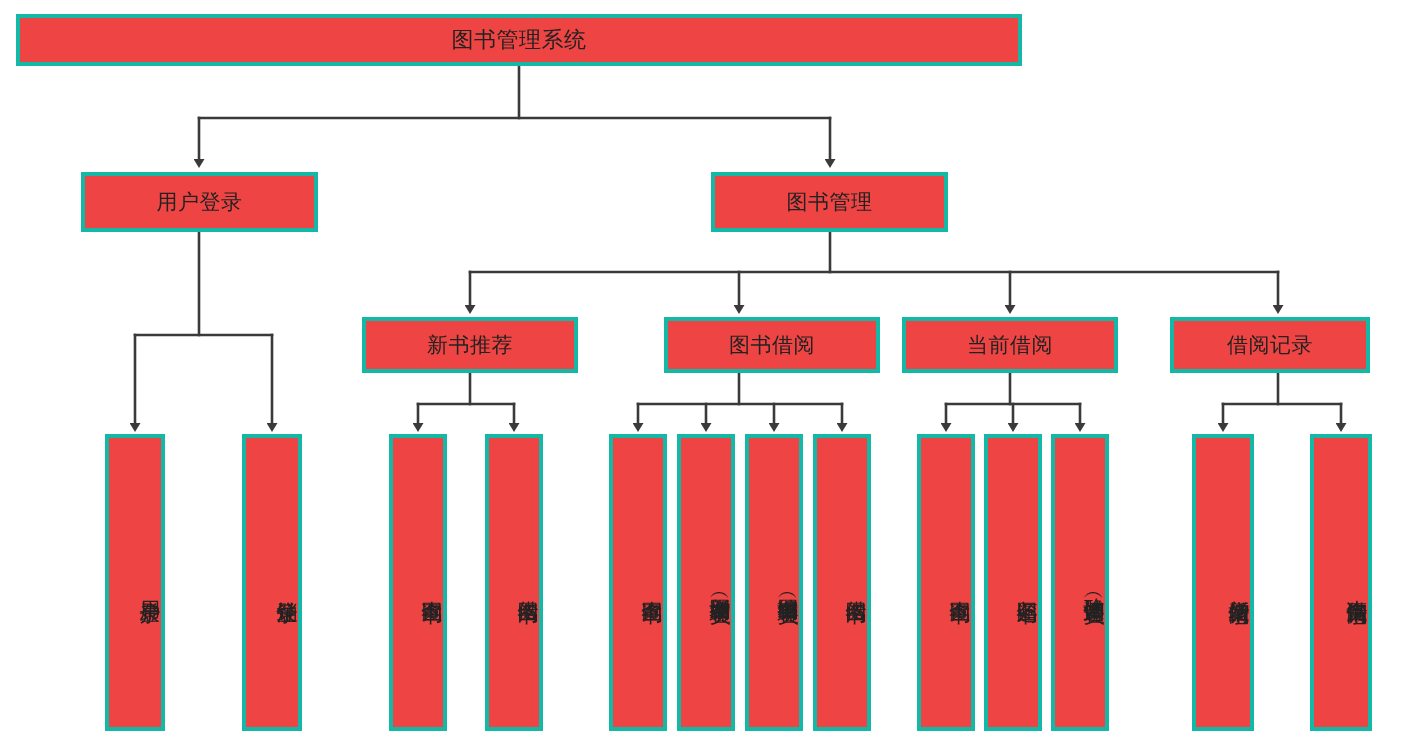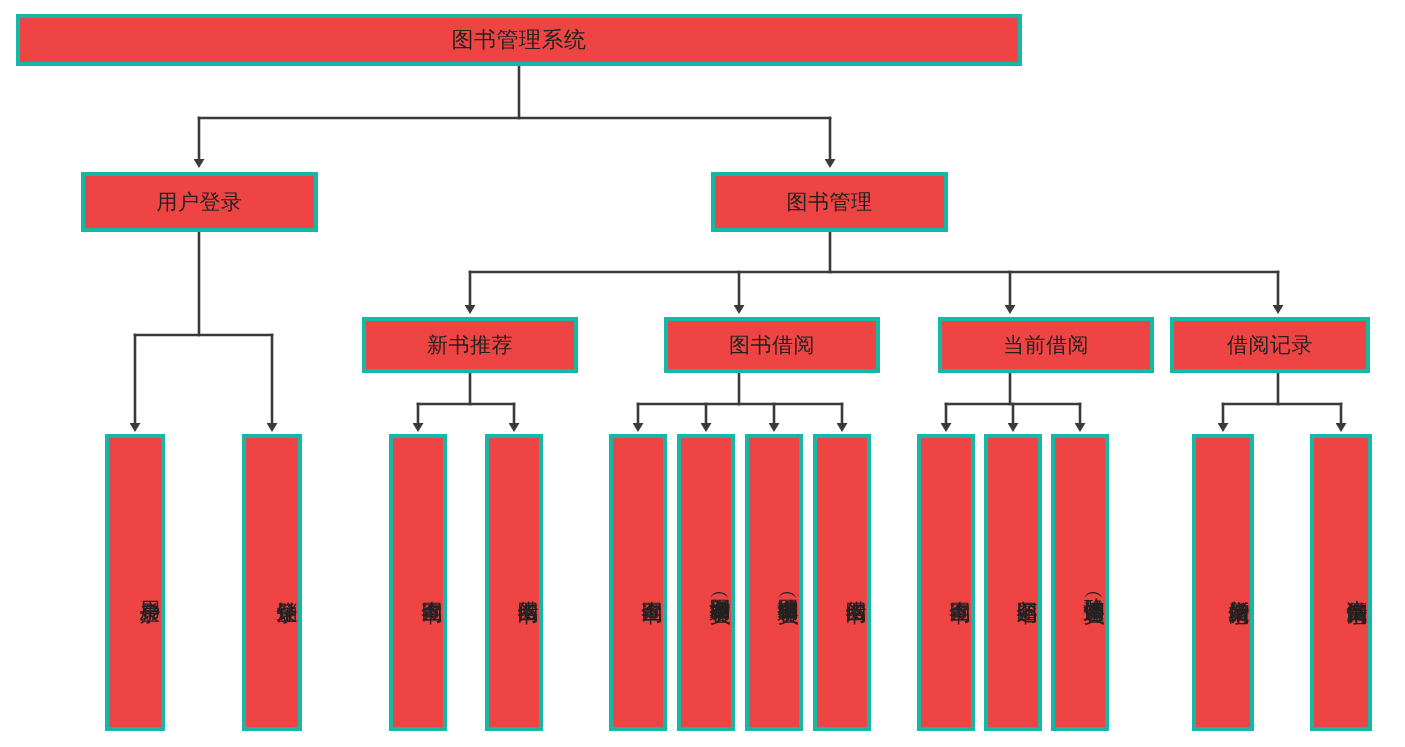--- a/index.html
+++ b/index.html
@@ -133,21 +133,21 @@
   <div class="node horiz" style="left:362px; top:317px; width:216px; height:56px;">
     <span>新书推荐</span>
   </div>
 
   <div class="node horiz" style="left:711px; top:172px; width:237px; height:60px;">
     <span>图书管理</span>
   </div>
   <div class="node horiz" style="left:631px; top:317px; width:216px; height:56px;margin-left:33px;">
     <span>图书借阅</span>
   </div>
-  <div class="node horiz" style="left:902px; top:317px; width:216px; height:56px;margin-left:36px;">
+  <div class="node horiz" style="left:902px; top:317px; width:216px; height:56px;">
     <span>当前借阅</span>
   </div>
   <div class="node horiz" style="left:1170px; top:317px; width:200px; height:56px;">
     <span>借阅记录</span>
   </div>
 
   <div class="node vert" style="left:105px; top:434px; width:60px; height:297px;">
     <span class="vlabel">用户登录</span>
   </div>
   <div class="node vert" style="left:242px; top:434px; width:60px; height:297px;">

